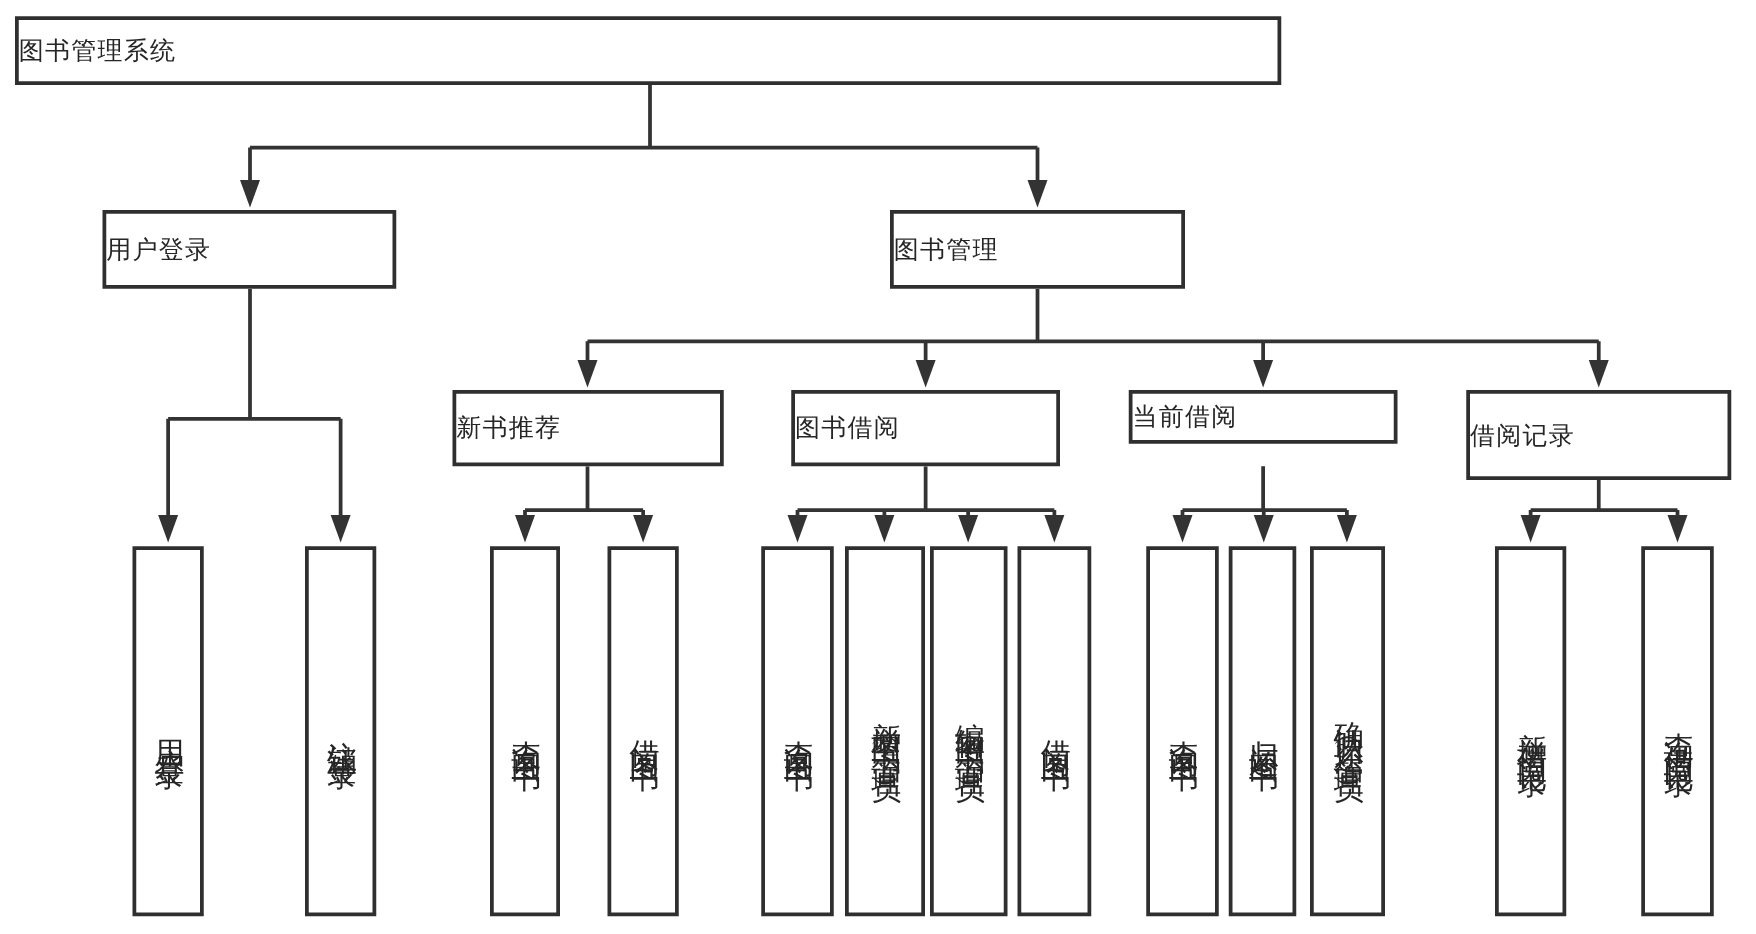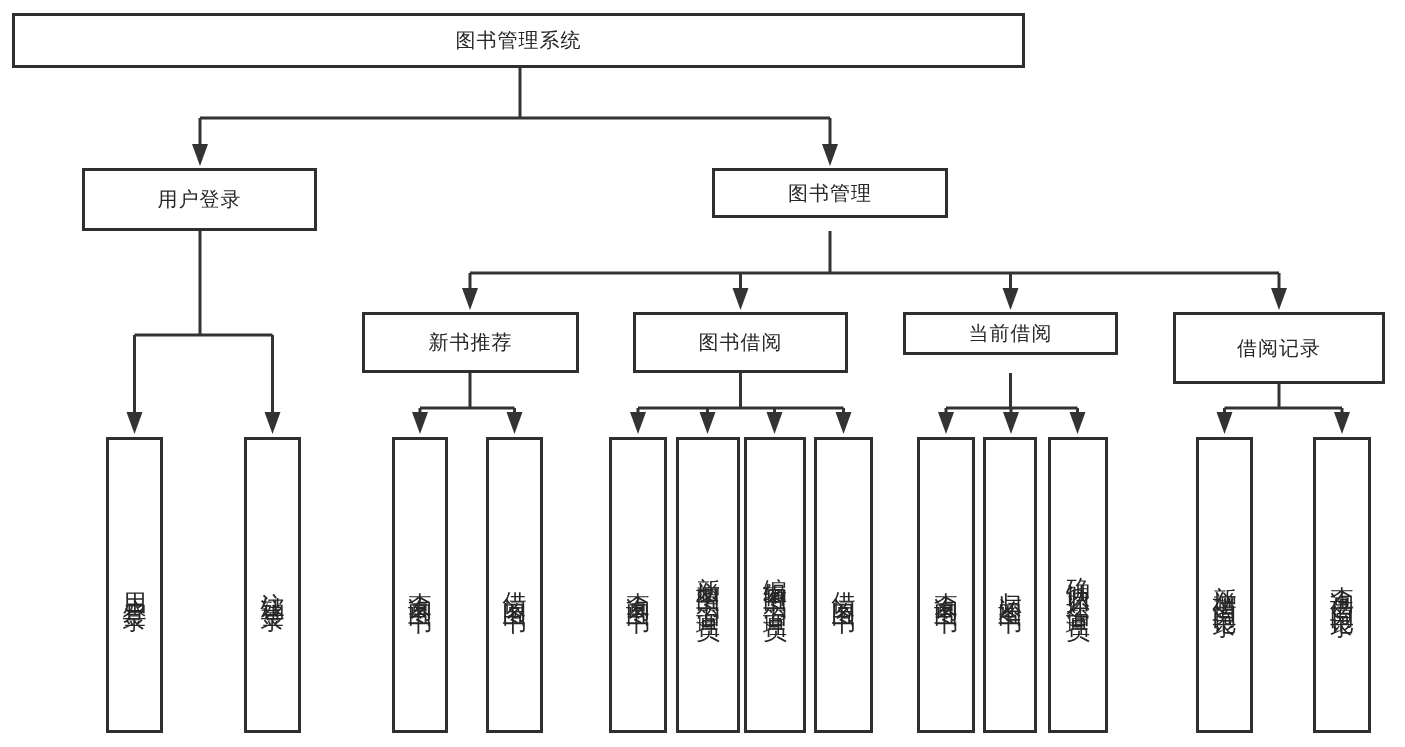--- a/index.html
+++ b/index.html
@@ -22,21 +22,21 @@
     width: 1405px;
     height: 747px;
   }
   .hbox {
     position: absolute;
     box-sizing: border-box;
     border: 3px solid #2f2f2f;
     background: #ffffff;
     display: flex;
     align-items: center;
-    justify-content: center;
+    justify-content: flex-start;
     font-size: 20px;
     color: #262626;
     letter-spacing: 1px;
     white-space: nowrap;
   }
   .vbox {
     position: absolute;
     box-sizing: border-box;
     border: 3px solid #2f2f2f;
     background: #ffffff;
@@ -118,21 +118,21 @@
     </g>
   </svg>
 
   <div class="hbox" style="left:12px; top:13px; width:1013px; height:55px;">
     <span>图书管理系统</span>
   </div>
 
   <div class="hbox" style="left:82px; top:168px; width:235px; height:63px;">
     <span>用户登录</span>
   </div>
-  <div class="hbox" style="left:712px; top:168px; width:236px; height:50px;">
+  <div class="hbox" style="left:712px; top:168px; width:236px; height:63px;">
     <span>图书管理</span>
   </div>
 
   <div class="hbox" style="left:633px; top:312px; width:215px; height:61px;">
     <span>图书借阅</span>
   </div>
   <div class="hbox" style="left:362px; top:312px; width:217px; height:61px;">
     <span>新书推荐</span>
   </div>
   <div class="hbox" style="left:903px; top:312px; width:215px; height:43px;">

